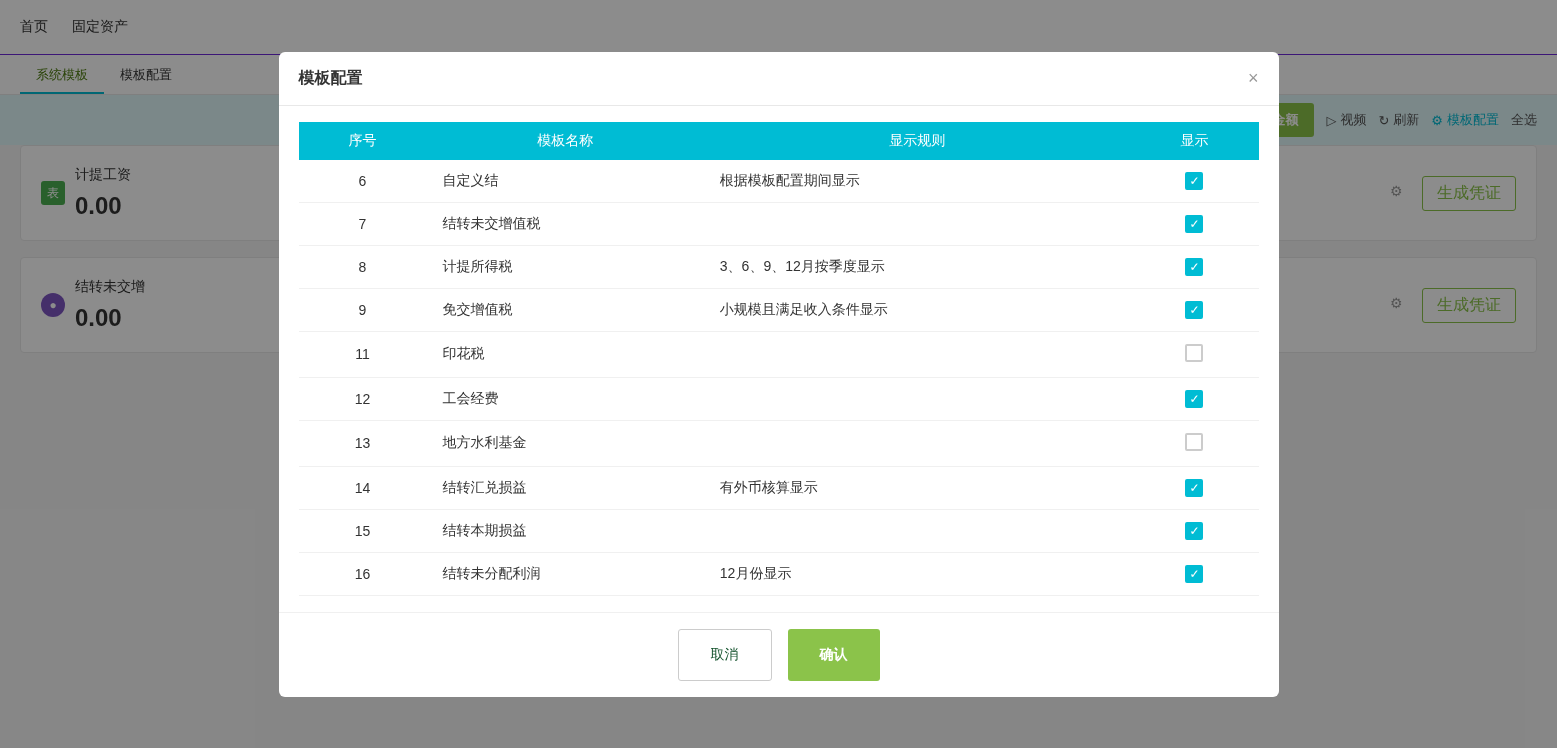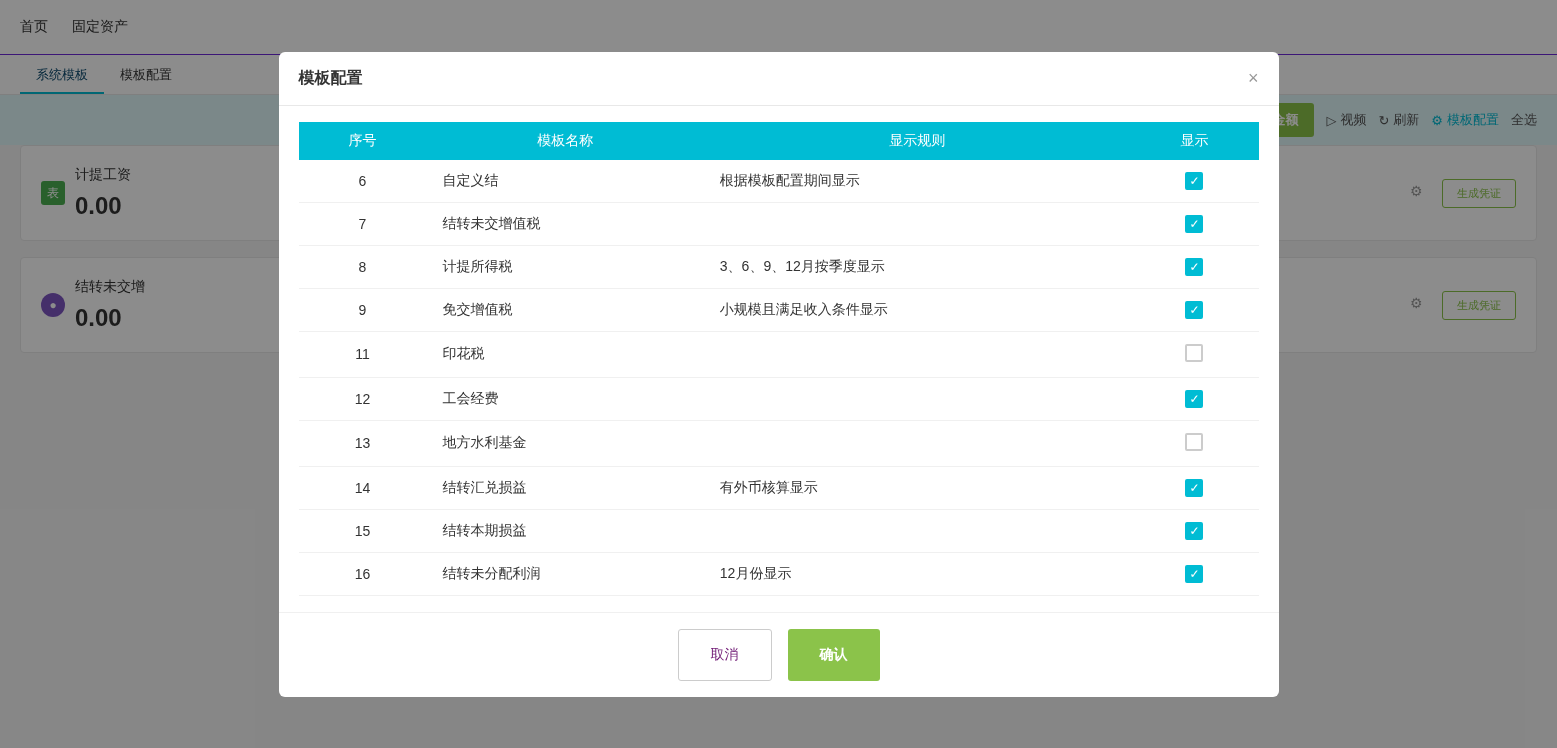--- a/index.html
+++ b/index.html
@@ -62,21 +62,21 @@
       border-bottom: 1px solid #e8e8e8;
     }
     .tab-item {
       padding: 8px 16px;
       font-size: 13px;
       color: #333;
       cursor: pointer;
       border-bottom: 2px solid transparent;
     }
     .tab-item.active {
-      color: #0c4a6e;
+      color: #4d7c0f;
       border-bottom: 2px solid #00bcd4;
     }
 
     
     .action-bar {
       position: absolute;
       top: 40px; left: 0;
       width: 100%;
       height: 50px;
       background: #e0f7fa;
@@ -164,21 +164,21 @@
       display: flex;
       align-items: center;
       gap: 12px;
     }
     .btn-generate {
       border: 1px solid #8bc34a;
       color: #8bc34a;
       background: #fff;
       padding: 6px 14px;
       border-radius: 3px;
-      font-size: 11px;
+      font-size: 16px;
       cursor: pointer;
     }
 
     
     .overlay {
       position: absolute;
       top: 0; left: 0;
       width: 100%; height: 100%;
       background: rgba(0,0,0,0.45);
       z-index: 100;
@@ -281,21 +281,21 @@
       padding: 16px 20px;
       display: flex;
       justify-content: center;
       gap: 16px;
       border-top: 1px solid #f0f0f0;
     }
     .btn-cancel {
       padding: 8px 32px;
       border: 1px solid #ccc;
       background: #fff;
-      color: #701a75;
+      color: #14532d;
       border-radius: 3px;
       font-size: 14px;
       cursor: pointer;
     }
     .btn-confirm {
       padding: 17px 32px;
       border: none;
       background: #8bc34a;
       color: #fff;
       border-radius: 3px;

